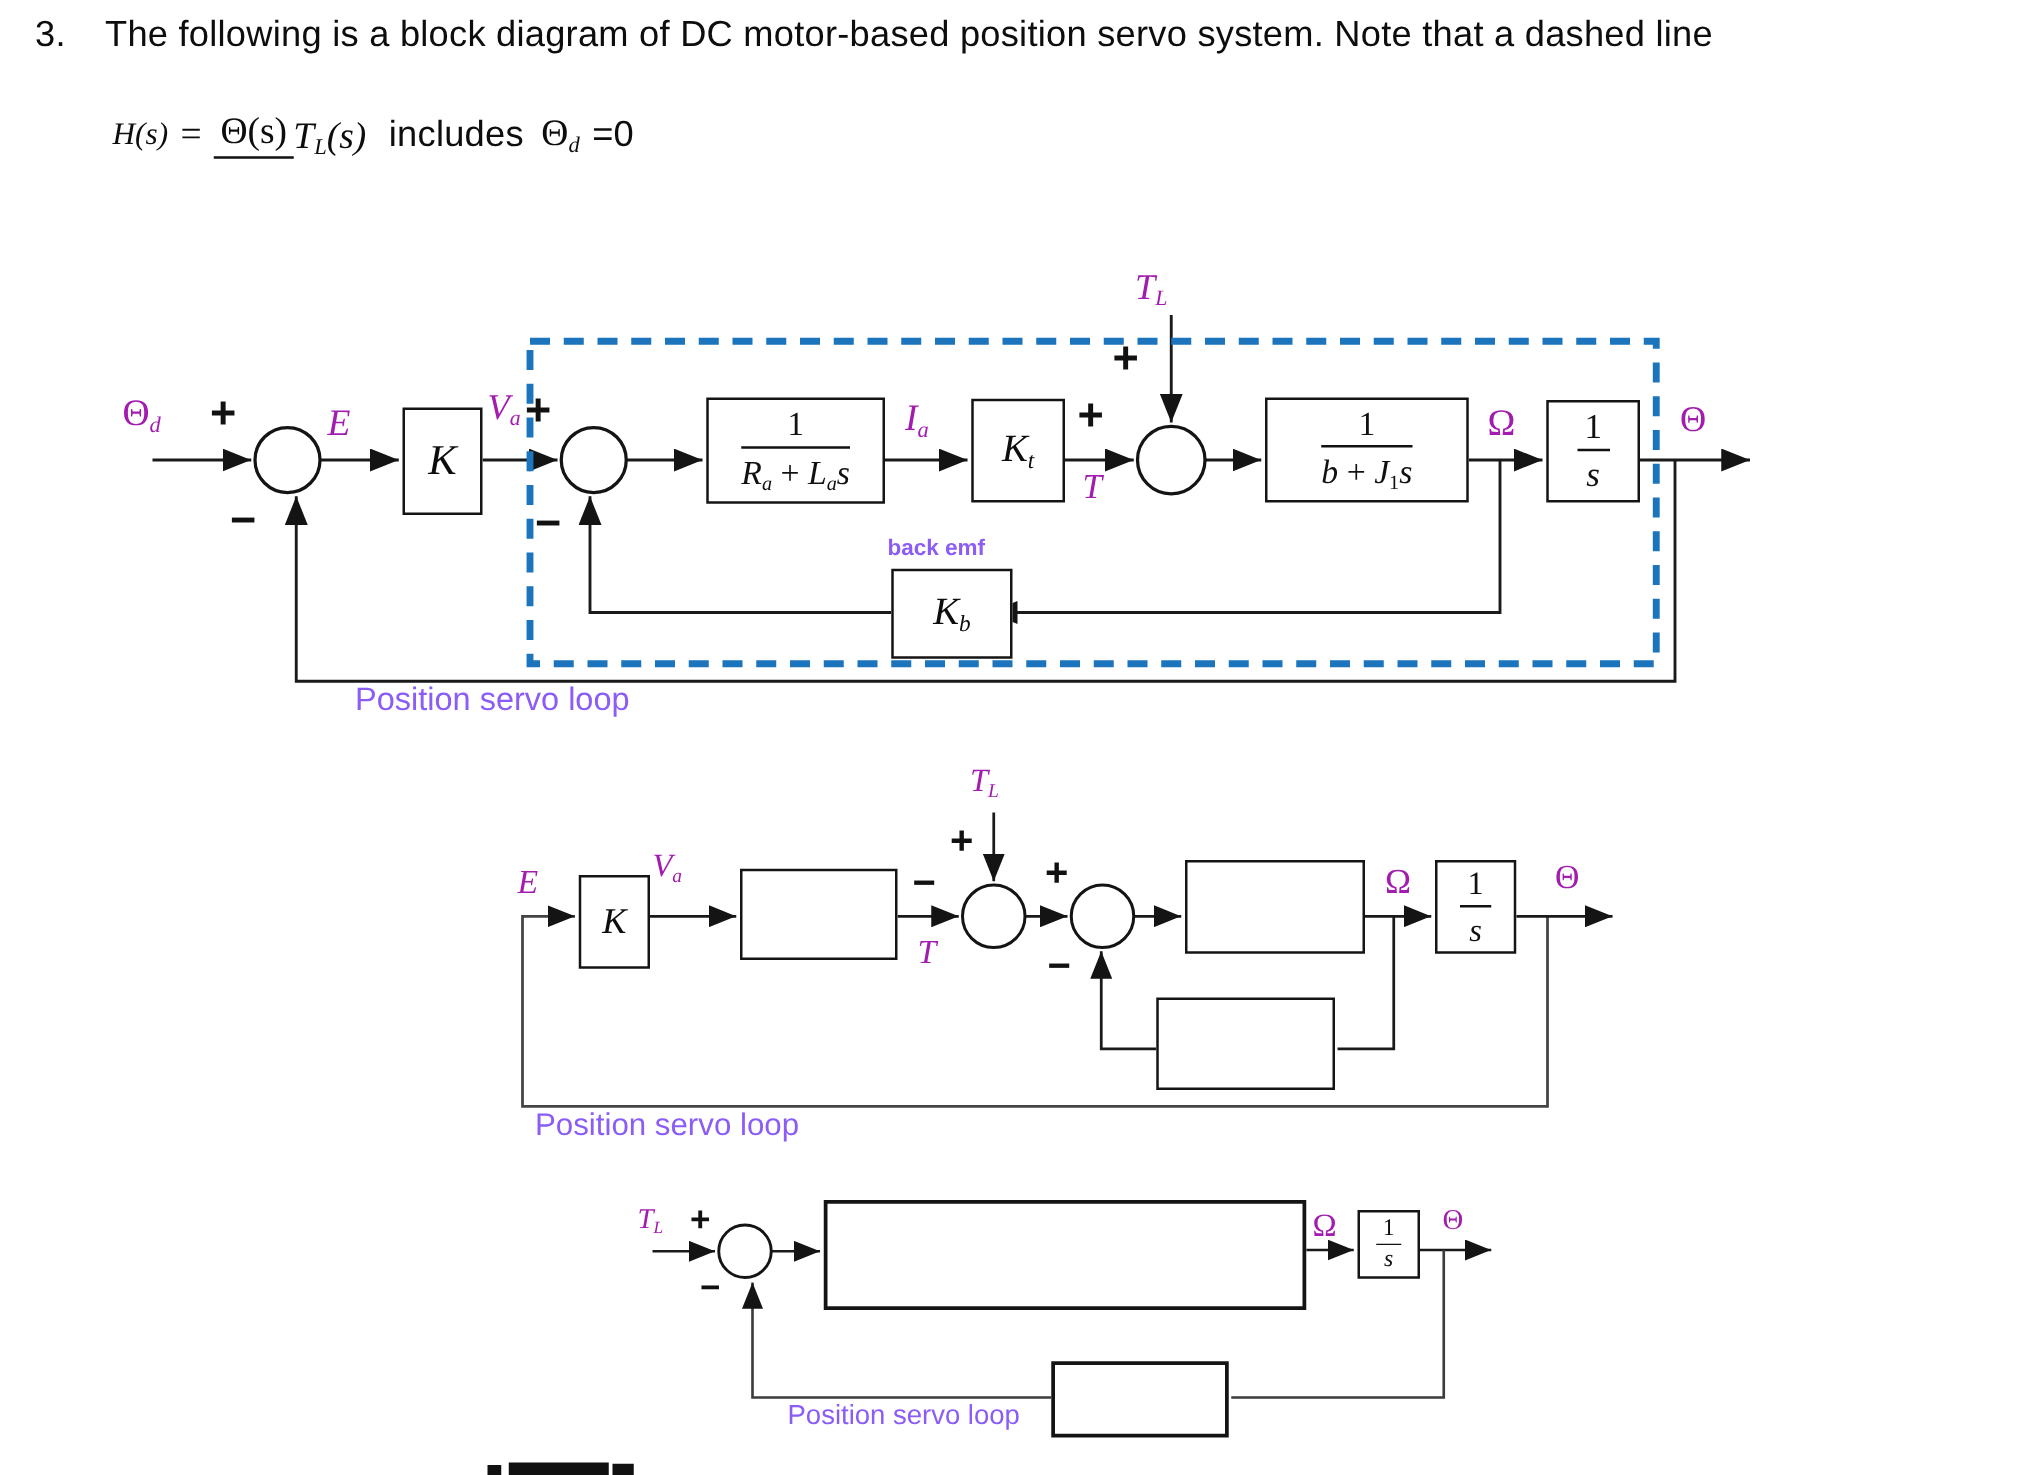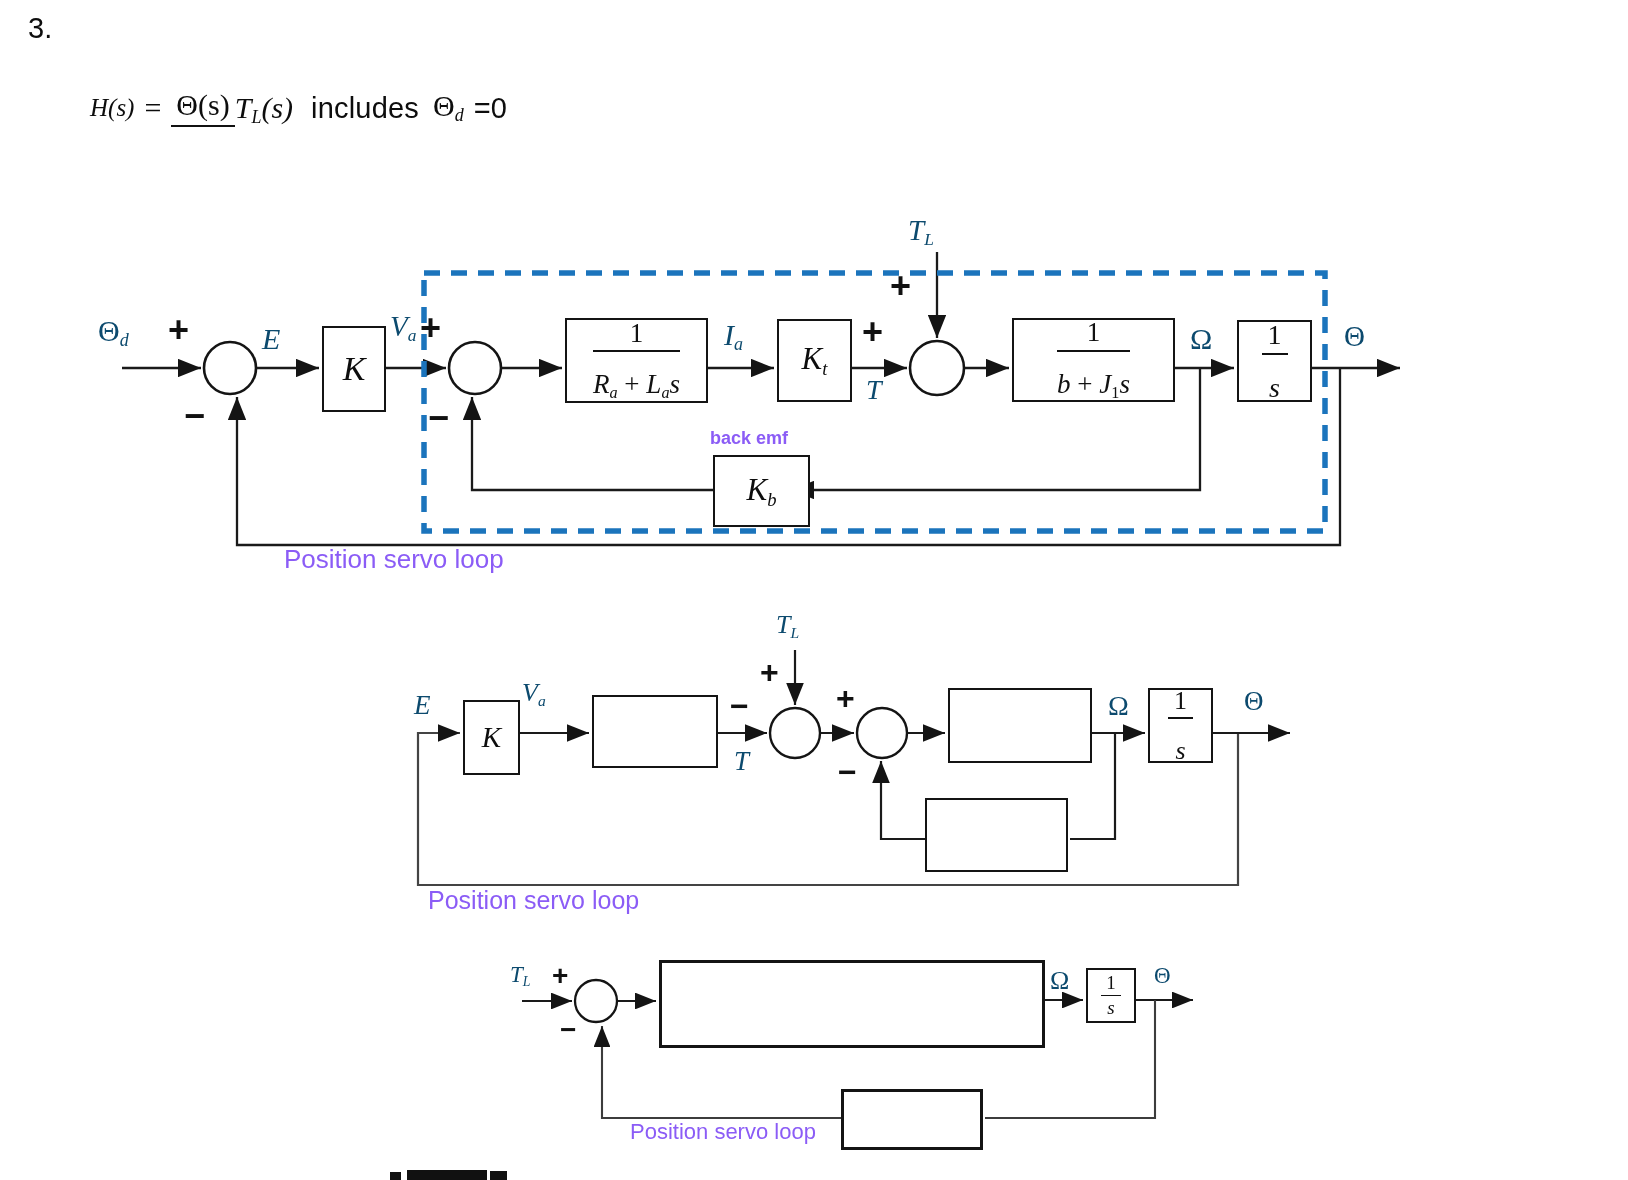--- a/index.html
+++ b/index.html
@@ -3,34 +3,34 @@
 <meta charset="utf-8">
 <style>
   html,body{margin:0;padding:0;background:#ffffff;}
   #page{position:relative;width:1628px;height:1180px;background:#fff;overflow:hidden;
         font-family:"Liberation Sans",sans-serif;color:#101010;}
   #wires{position:absolute;left:0;top:0;}
   .abs{position:absolute;}
   .hline{font-size:29px;letter-spacing:0.2px;color:#0d0d0d;white-space:nowrap;}
   .math{font-family:"Liberation Serif",serif;font-style:italic;color:#0d0d0d;}
   .lbl{position:absolute;font-family:"Liberation Serif",serif;font-style:italic;
-       color:#0c4a6e;line-height:1;white-space:nowrap;}
+       color:#a21caf;line-height:1;white-space:nowrap;}
   .gk{font-style:normal;}
   .sub{font-size:0.6em;font-style:italic;vertical-align:-0.3em;}
   .sign{position:absolute;font-family:"Liberation Sans",sans-serif;font-weight:700;
         color:#111;line-height:1;}
   .sanslbl{position:absolute;font-family:"Liberation Sans",sans-serif;color:#8b5cf6;
         line-height:1;white-space:nowrap;}
   .block{position:absolute;box-sizing:border-box;background:#fff;border:2.6px solid #141414;
         display:flex;align-items:center;justify-content:center;}
   .thin{border-width:2.2px;}
   .frac{display:flex;flex-direction:column;align-items:center;
         font-family:"Liberation Serif",serif;font-style:italic;color:#111;line-height:1.05;}
   .fnum{align-self:stretch;text-align:center;border-bottom:2.2px solid #111;padding:0 6px 3px;}
-  .fden{padding-top:18px;text-align:center;white-space:nowrap;}
+  .fden{padding-top:5px;text-align:center;white-space:nowrap;}
   .eqrow{position:absolute;display:flex;align-items:center;gap:10px;height:106px;}
   .efrac{display:inline-flex;flex-direction:row;align-items:center;line-height:1.05;}
   .efnum{padding:0 5px 4px;border-bottom:2.4px solid #111;}
   .efden{padding-top:4px;}
 </style>
 </head>
 <body>
 
 <div id="page">
 
@@ -95,20 +95,21 @@
     <circle cx="596" cy="1001" r="21" stroke="#141414" stroke-width="2.3" fill="#ffffff"></circle>
 
     <g fill="#111111">
       <rect x="390" y="1172" width="11" height="8"></rect>
       <rect x="407" y="1170" width="80" height="10"></rect>
       <rect x="490" y="1171" width="17" height="9"></rect>
     </g>
   </svg>
 
   <div class="abs hline" style="left:28px;top:12px;">3.</div>
+  <div class="abs hline" style="left:84px;top:12px;">The following is a block diagram of DC motor-based position servo system. Note that a dashed line</div>
 
   <div class="eqrow" style="left:84px;top:55px;">
     <span class="math" style="font-size:25px;margin-left:6px;">H(s)</span>
     <span class="math" style="font-size:30px;font-style:normal;">=</span>
     <span class="efrac" style="font-size:30px;">
       <span class="efnum math gk">Θ(s)</span>
       <span class="efden math"><span>T</span><span class="sub">L</span><span>(s)</span></span>
     </span>
     <span class="hline" style="margin-left:8px;">includes</span>
     <span class="math gk" style="font-size:30px;margin-left:4px;"><span>Θ</span><span class="sub">d</span></span>

